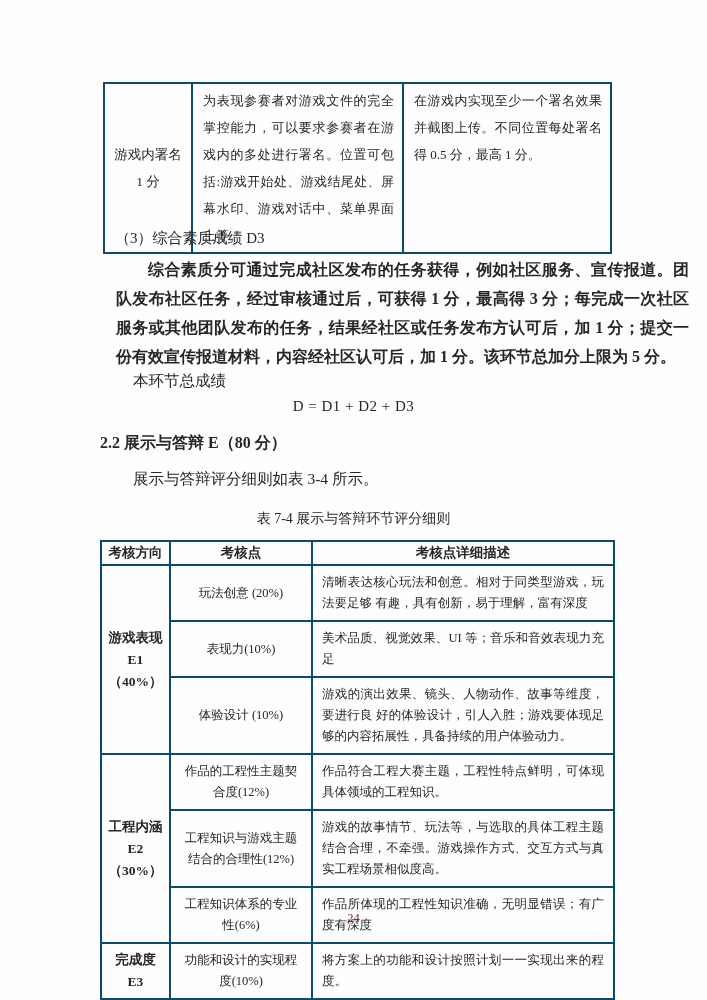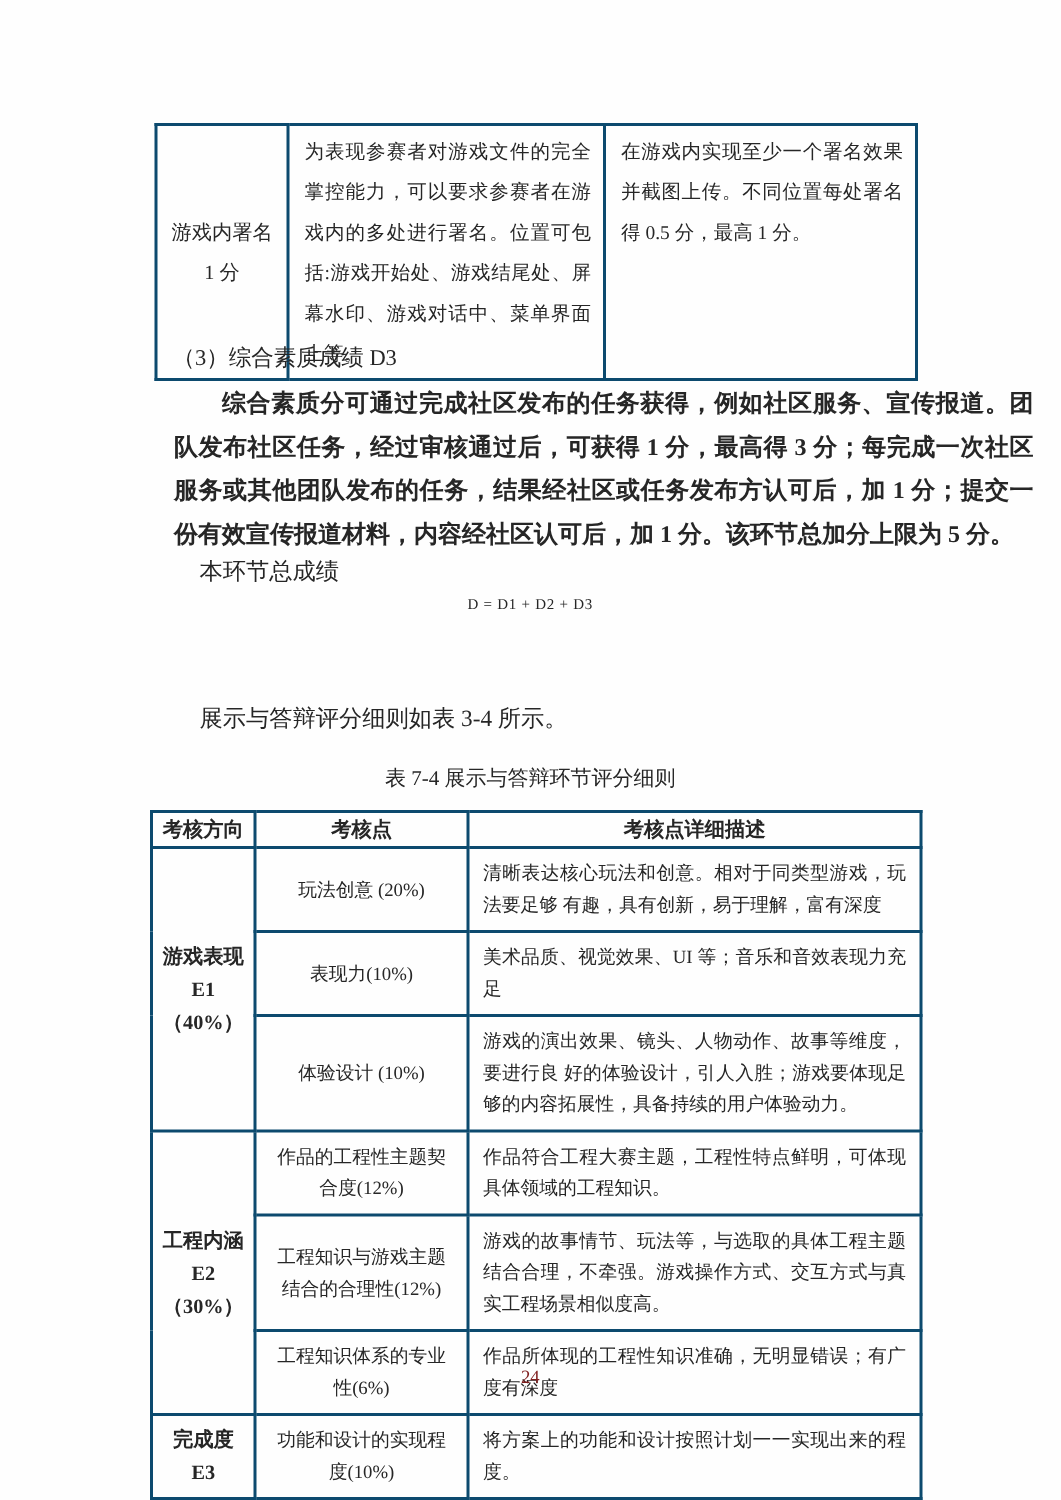--- a/index.html
+++ b/index.html
@@ -41,21 +41,21 @@
   .d3-para {
     position: absolute; left: 116px; top: 255px; width: 573px;
     font-size: 16px; line-height: 29px;
     text-align: justify; text-justify: inter-ideograph;
     text-indent: 2em;
     font-weight: bold;
   }
   .total-label { position: absolute; left: 133px; top: 371px; font-size: 15.5px; }
   .formula {
     position: absolute; left: 0; top: 398px; width: 707px;
-    text-align: center; font-size: 10px; letter-spacing: 0.5px;
+    text-align: center; font-size: 15px; letter-spacing: 0.5px;
   }
   .sec22-heading {
     position: absolute; left: 100px; top: 433px;
     font-size: 16px; font-weight: bold;
   }
   .sec22-intro { position: absolute; left: 133px; top: 469px; font-size: 15.5px; }
   .table-caption {
     position: absolute; left: 0; top: 510px; width: 707px;
     text-align: center; font-size: 14px;
   }
@@ -111,20 +111,21 @@
         <td class="cell-score">在游戏内实现至少一个署名效果并截图上传。不同位置每处署名得 0.5 分，最高 1 分。</td>
       </tr>
     </tbody>
   </table>
 
   <div class="d3-heading">（3）综合素质成绩 D3</div>
   <p class="d3-para">综合素质分可通过完成社区发布的任务获得，例如社区服务、宣传报道。团队发布社区任务，经过审核通过后，可获得 1 分，最高得 3 分；每完成一次社区服务或其他团队发布的任务，结果经社区或任务发布方认可后，加 1 分；提交一份有效宣传报道材料，内容经社区认可后，加 1 分。该环节总加分上限为 5 分。</p>
   <div class="total-label">本环节总成绩</div>
   <div class="formula">D = D1 + D2 + D3</div>
 
+  <h2 class="sec22-heading">2.2 展示与答辩 E（80 分）</h2>
   <div class="sec22-intro">展示与答辩评分细则如表 3-4 所示。</div>
   <div class="table-caption">表 7-4 展示与答辩环节评分细则</div>
 
   <table class="t2">
     <colgroup>
       <col style="width:69px">
         <col style="width:142px">
         <col style="width:302px">
     </colgroup>
     <thead>

